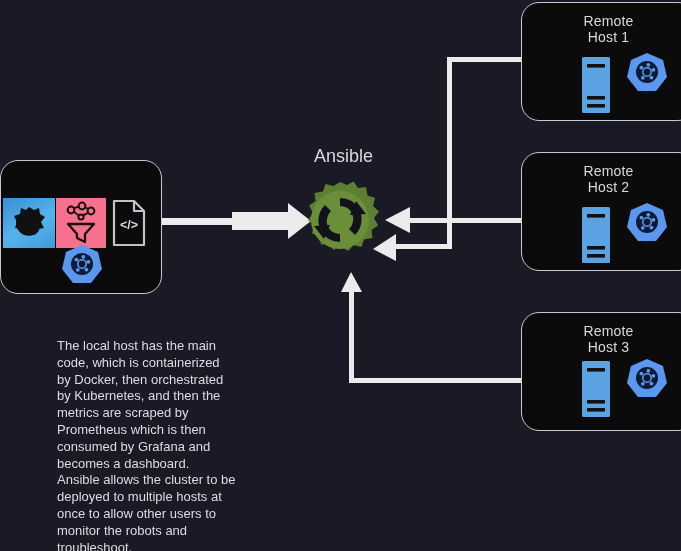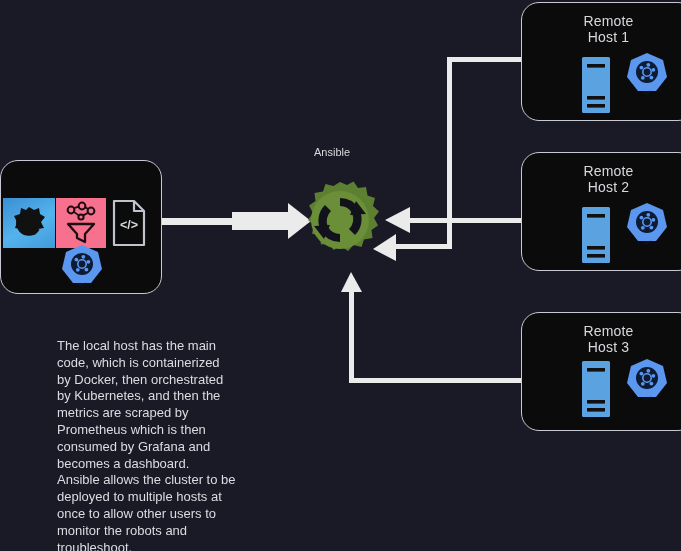--- a/index.html
+++ b/index.html
@@ -37,21 +37,21 @@
     background:linear-gradient(150deg,#3a8fd4 0%,#54b3ec 55%,#3f9ada 100%);
   }
   .prom-tile{
     width:50px;height:50px;
     background:#f7718f;
   }
 
   .ansible-label{
     position:absolute;
     color:#d8d8de;
-    font-size:11px;
+    font-size:18px;
     text-align:center;
   }
 
   .desc{
     position:absolute;
     color:#dcdce2;
     font-size:13px;
     line-height:16.8px;
     white-space:pre-line;
     width:210px;

